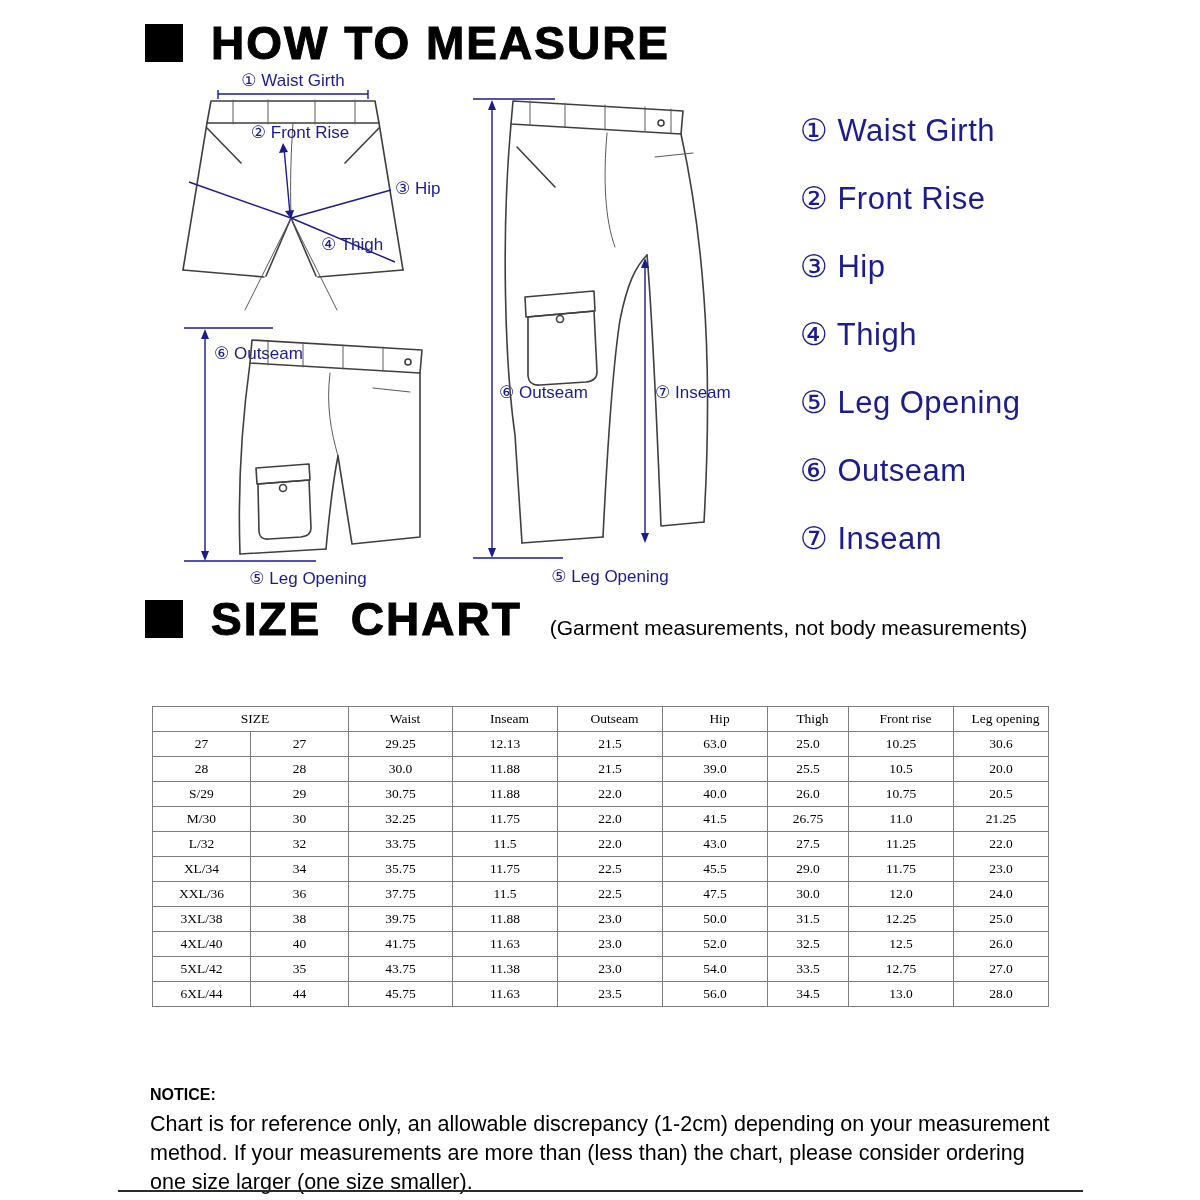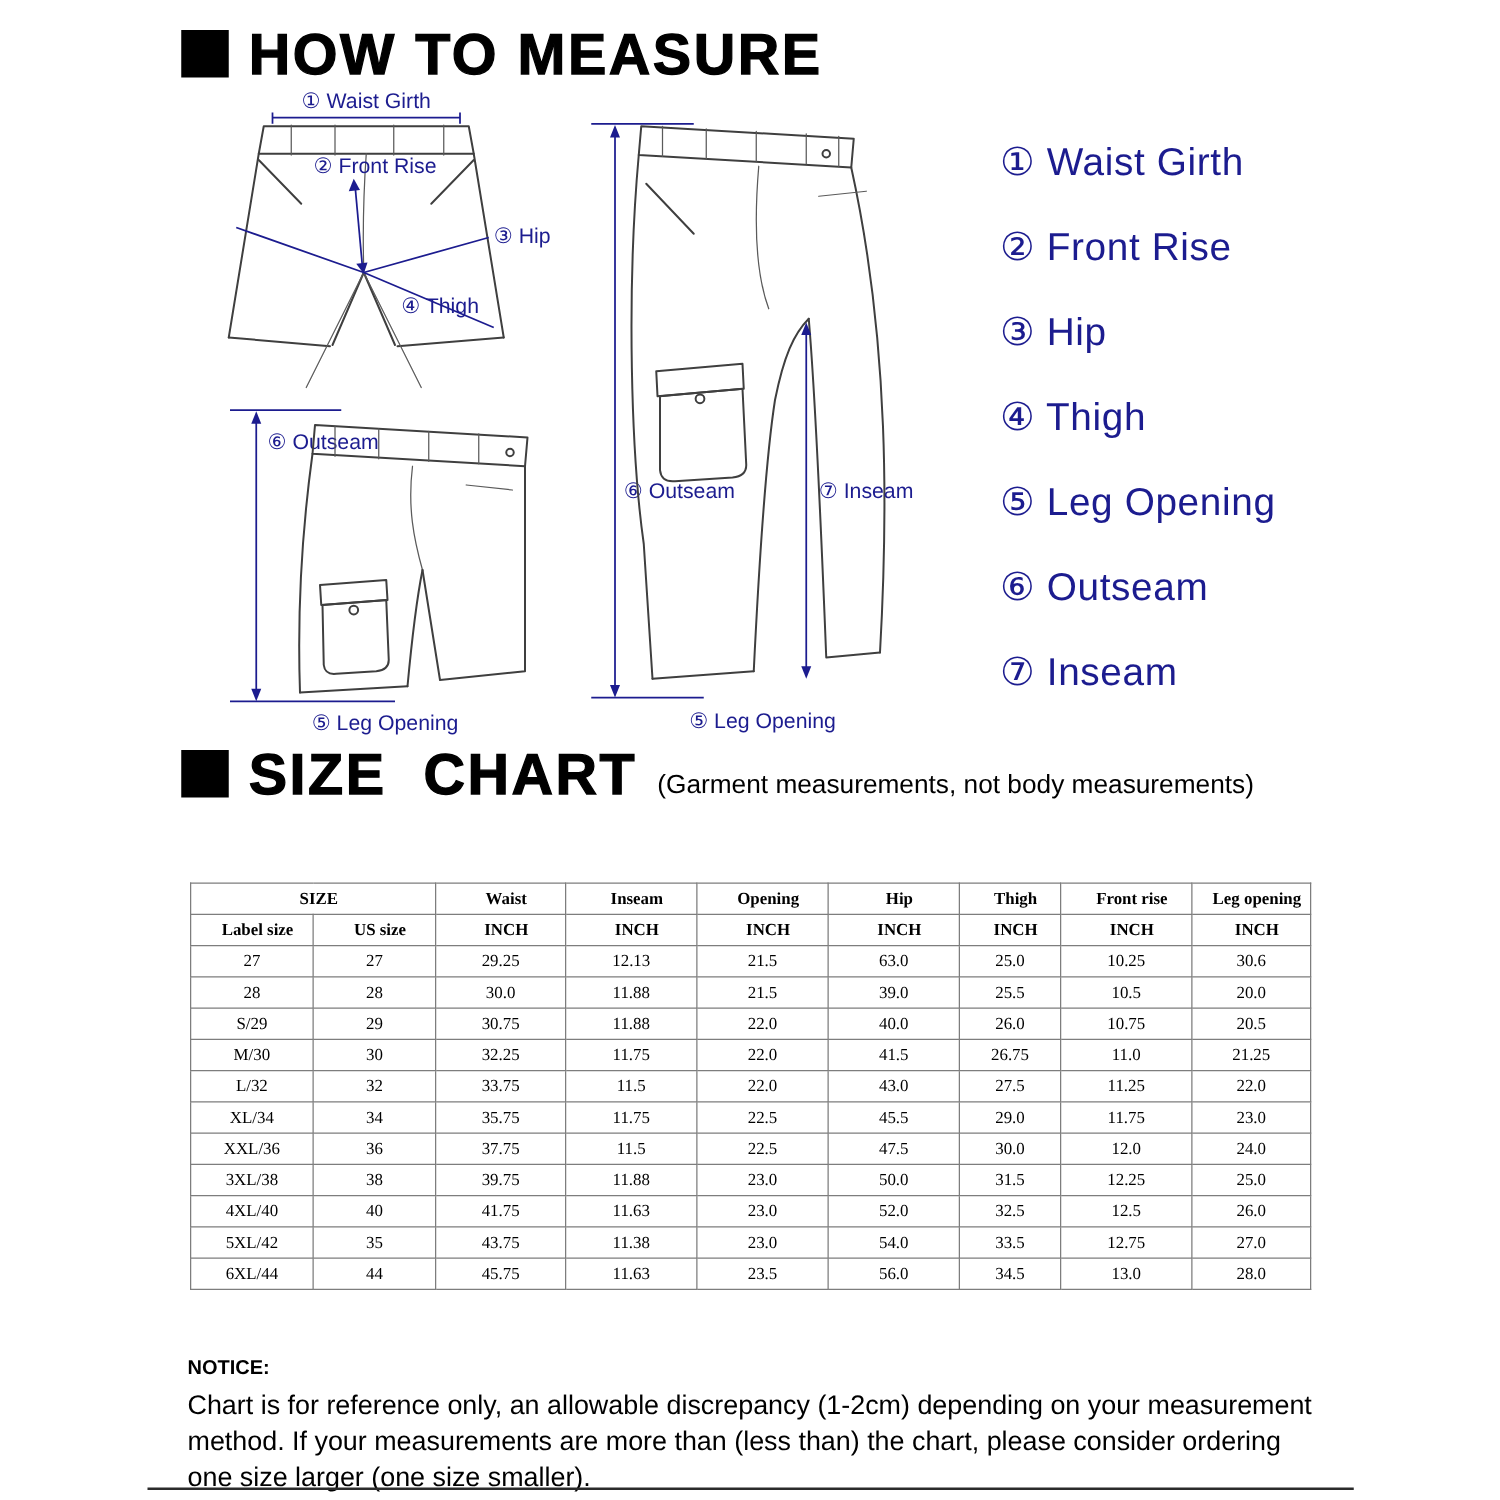--- a/index.html
+++ b/index.html
@@ -1,39 +1,39 @@
 <!DOCTYPE html>
 <html style="--navy: #1c1c8f;"><head>
 <meta charset="utf-8">
 <style>
   * { margin:0; padding:0; box-sizing:border-box; }
   html,body { width:1200px; height:1200px; background:#fff; }
   body { font-family:"Liberation Sans","DejaVu Sans",sans-serif; position:relative; overflow:hidden; color:#000; }
   .page { position:absolute; inset:0; }
 
-  .heading { position:absolute; display:flex; align-items:center; gap:16px; }
+  .heading { position:absolute; display:flex; align-items:center; gap:28px; }
   .sq { width:38px; height:38px; background:#000; flex:0 0 auto; }
   .heading .txt { font-size:46px; font-weight:bold; letter-spacing:2px; white-space:pre; -webkit-text-stroke:1px currentColor; }
   .heading .subtitle { font-size:21px; font-weight:normal; letter-spacing:0; align-self:flex-end; padding-bottom:6px; margin-left:0px;text-align:right; -webkit-text-stroke:0; }
 
   .diag { position:absolute; }
   .garment { stroke:#3f3f3f; fill:none; stroke-width:1.6; stroke-linejoin:round; stroke-linecap:round; }
   .garment-thin { stroke:#5a5a5a; fill:none; stroke-width:1; stroke-linecap:round; }
   .meas { stroke:var(--navy,#1c1c8f); fill:none; stroke-width:1.4; }
   .mfill { fill:var(--navy,#1c1c8f); stroke:none; }
   .mtext { fill:var(--navy,#1c1c8f); font-size:17px; font-family:"Liberation Sans","DejaVu Sans",sans-serif; }
 
   .legend { position:absolute; left:800px; top:96px; width:300px; }
   .legend-item { height:68px; display:flex; align-items:center; font-size:31px; color:var(--navy,#1c1c8f); letter-spacing:0.5px; }
 
   .table-wrap { position:absolute; left:152px; top:706px; width:896px; }
   table { width:100%; border-collapse:collapse; table-layout:fixed;
           font-family:"Liberation Serif","DejaVu Serif",serif; font-size:13.5px; }
   th,td { border:1px solid #7d7d7d; text-align:center; height:25px; padding:0 2px; font-weight:normal; }
-  thead th { font-weight:bold;padding-left:11px; }
+  thead th { font-weight:normal;padding-left:11px; }
   tbody td:first-child { font-family:"Liberation Serif","DejaVu Serif",serif; }
 
   .notice { position:absolute; left:150px; top:1086px; width:915px; }
   .notice-title { font-size:16px; font-weight:bold; margin-bottom:6px; }
   .notice-text { font-size:21.5px; line-height:1.35; }
 
   .bottom-line { position:absolute; left:118px; top:1190px; width:965px; height:2px; background:#2b2b2b; }
 </style>
 </head>
 <body>
@@ -148,36 +148,25 @@
           <col style="width:105px">
         <col style="width:81px">
           <col style="width:105px">
           <col style="width:95px">
       </colgroup>
     <thead>
           <tr>
             <th colspan="2">SIZE</th>
             <th>Waist</th>
             <th>Inseam</th>
-            <th>Opening</th>
+            <th>Outseam</th>
             <th>Hip</th>
             <th>Thigh</th>
             <th>Front rise</th>
             <th>Leg opening</th>
-          </tr>
-          <tr>
-            <th>Label size</th>
-            <th>US size</th>
-            <th>INCH</th>
-            <th>INCH</th>
-            <th>INCH</th>
-            <th>INCH</th>
-            <th>INCH</th>
-            <th>INCH</th>
-            <th>INCH</th>
           </tr>
         </thead>
         <tbody>
           <tr>
             <td>27</td>
             <td>27</td>
             <td>29.25</td>
             <td>12.13</td>
             <td>21.5</td>
             <td>63.0</td>

